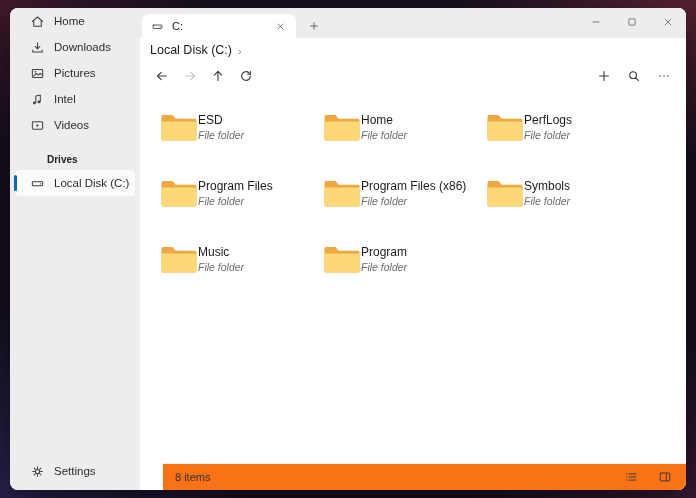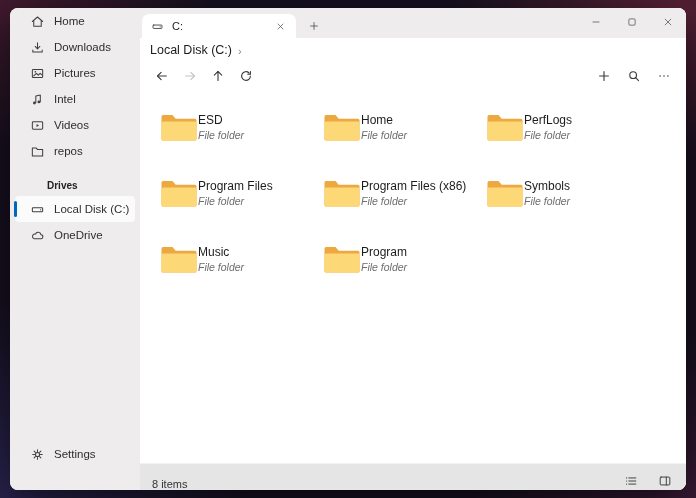--- a/index.html
+++ b/index.html
@@ -36,21 +36,21 @@
   .s-item.sel::before{
     content:'';position:absolute;left:-1px;top:5px;bottom:5px;width:3px;
     border-radius:2px;background:#0067c0;
   }
   .s-label{font-size:11.5px;color:#2e2e2e;white-space:nowrap;}
   .s-header{
     font-size:10px;font-weight:bold;color:#222;padding-left:14px;
     margin-top:10px;height:22px;display:flex;align-items:center;margin-left:23px;
   }
   .s-spacer{flex:1;}
-  .s-bottom{margin-bottom:23px;}
+  .s-bottom{margin-bottom:6px;}
   .icn{display:inline-flex;width:15px;height:15px;align-items:center;justify-content:center;}
   .icn svg{width:15px;height:15px;stroke:#3f3f3f;fill:none;stroke-width:1.1;stroke-linecap:round;stroke-linejoin:round;}
   
   .main{flex:1;display:flex;flex-direction:column;background:#fff;min-width:0;}
   
   .tabbar{height:30px;background:#eeecec;display:flex;align-items:flex-end;}
   .tab{
     margin-left:2px;height:24px;width:154px;background:#fff;border-radius:7px 7px 0 0;
     display:flex;align-items:center;padding:0 8px;box-sizing:border-box;gap:7px;
   }
@@ -75,21 +75,21 @@
   .tbtn.disabled svg{stroke:#c3c3c3;}
   .tb-right{margin-left:auto;display:flex;gap:6px;}
   
   .content{flex:1;padding:4px 0 0 8px;display:grid;grid-template-columns:repeat(3,163px);grid-auto-rows:66px;align-content:start;}
   .tile{display:flex;align-items:center;padding-left:12px;border-radius:4px;}
   .folder-ic{width:38px;height:30px;display:inline-flex;}
   .t-text{display:flex;flex-direction:column;gap:2px;min-width:0;}
   .t-name{font-size:12px;color:#1c1c1c;white-space:nowrap;}
   .t-type{font-size:10.5px;color:#6d6d6d;font-style:italic;}
   
-  .statusbar{height:26px;display:flex;align-items:flex-end;padding:0 12px;border-top:1px solid #f2f2f2;background:#e5e5e5;}
+  .statusbar{height:26px;display:flex;align-items:center;padding:0 12px;border-top:1px solid #f2f2f2;background:#f97316;margin-left:23px;}
   .status-count{font-size:11px;color:#333;}
   .sb-right{margin-left:auto;display:flex;gap:16px;}
   .sbtn{width:18px;height:18px;display:flex;align-items:center;justify-content:center;}
   .sbtn svg{width:14px;height:14px;stroke:#3c3c3c;stroke-width:1.1;fill:none;stroke-linecap:round;stroke-linejoin:round;}
 </style>
 </head>
 <body>
 
 <div class="window">
 
@@ -144,49 +144,33 @@
     <div class="s-item">
       <span class="icn">
           <svg viewBox="0 0 16 16">
             <rect x="2.5" y="4" width="11" height="8" rx="1"></rect>
             <path d="M7 6.5v3l2.6-1.5z" fill="#3f3f3f" stroke="none"></path>
           </svg>
         </span>
       <span class="s-label">Videos</span>
     </div>
 
-    <div class="s-item">
-      <span class="icn">
-          <svg viewBox="0 0 16 16">
-            <path d="M2.5 4.2h4l1.4 1.6h5.6v7H2.5z"></path>
-          </svg>
-        </span>
-      <span class="s-label">repos</span>
-    </div>
 
     <div class="s-header">Drives</div>
 
     <div class="s-item sel">
       <span class="icn">
           <svg viewBox="0 0 16 16">
             <rect x="2.5" y="6.2" width="11" height="4.2" rx="0.8"></rect>
             <circle cx="11.3" cy="8.3" r="0.7" fill="#3f3f3f" stroke="none"></circle>
           </svg>
         </span>
       <span class="s-label">Local Disk (C:)</span>
     </div>
 
-    <div class="s-item">
-      <span class="icn">
-          <svg viewBox="0 0 16 16">
-            <path d="M4.6 11.5h6.8a2.1 2.1 0 0 0 .4-4.2 3.1 3.1 0 0 0-6-.7 2.35 2.35 0 0 0-1.2 4.9z"></path>
-          </svg>
-        </span>
-      <span class="s-label">OneDrive</span>
-    </div>
 
     <div class="s-spacer"></div>
 
     <div class="s-item s-bottom">
       <span class="icn">
           <svg viewBox="0 0 16 16">
             <circle cx="8" cy="8" r="2.2"></circle>
             <path d="M8 2.9v1.9M8 11.2v1.9M2.9 8h1.9M11.2 8h1.9M4.4 4.4l1.3 1.3M10.3 10.3l1.3 1.3M11.6 4.4l-1.3 1.3M5.7 10.3 4.4 11.6"></path>
           </svg>
         </span>

